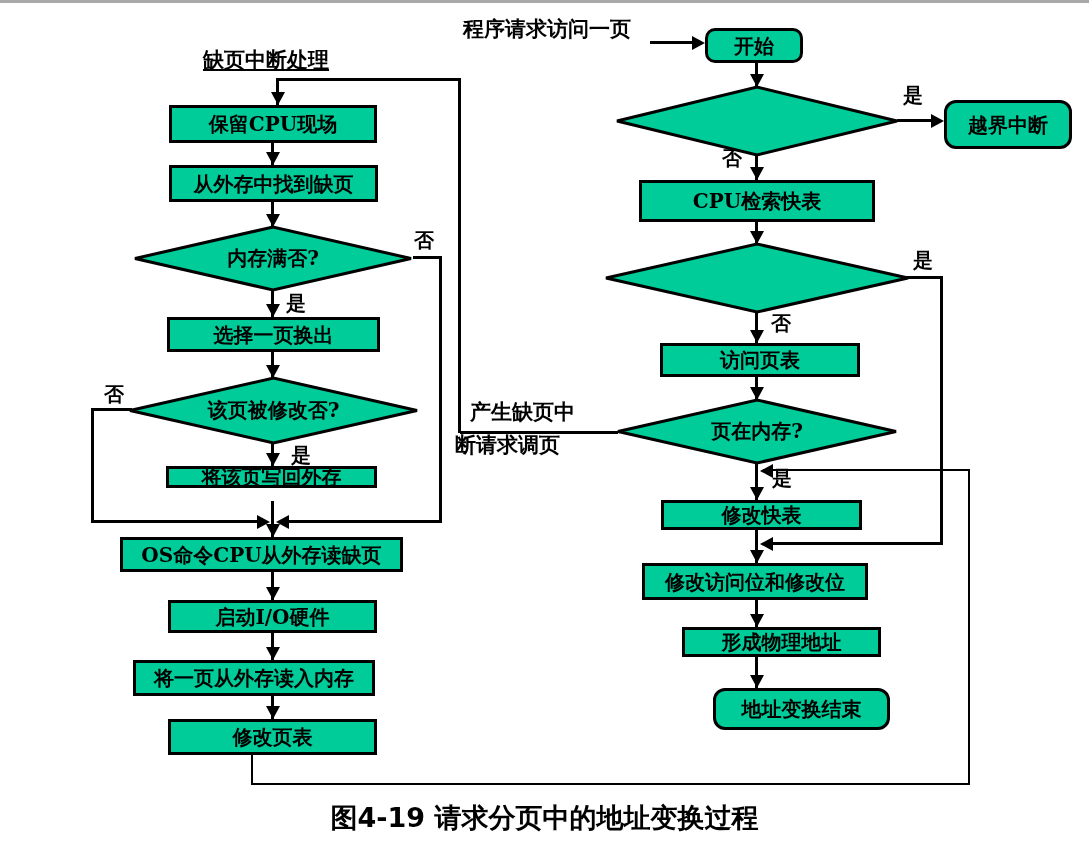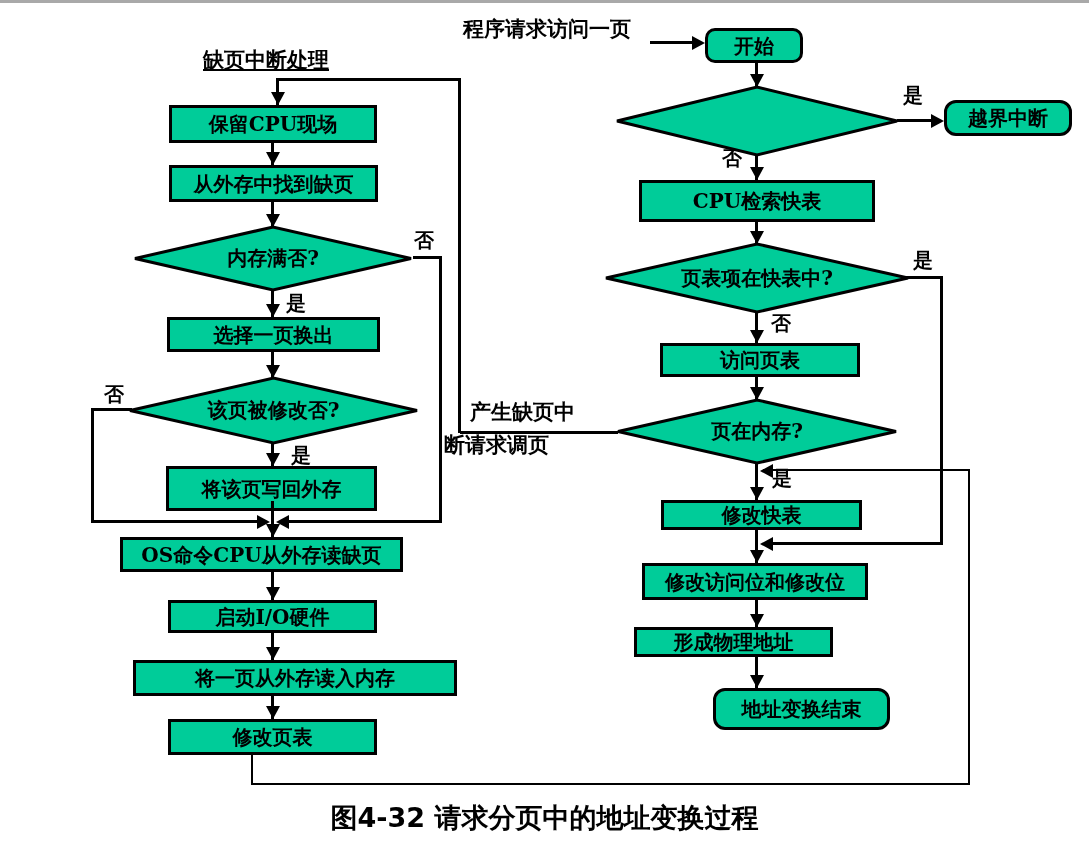--- a/index.html
+++ b/index.html
@@ -43,21 +43,21 @@
   }
 </style>
 </head>
 <body style="background: rgb(255, 255, 255);">
 
 <div class="top-border" style="background: rgb(169, 169, 169);"></div>
 
 <div class="lbl lbl-big" style="left:203px;top:48px;text-decoration:underline;">缺页中断处理</div>
 <div class="lbl lbl-big" style="left:463px;top:17px;">程序请求访问一页</div>
 <div class="lbl lbl-big" style="left:470px;top:400px;">产生缺页中</div>
-<div class="lbl lbl-big" style="left:444px;top:433px;">断请求调页</div>
+<div class="lbl lbl-big" style="left:455px;top:433px;">断请求调页</div>
 
 <div class="lbl" style="left:903px;top:84px;">是</div>
 <div class="lbl" style="left:722px;top:147px;">否</div>
 <div class="lbl" style="left:913px;top:249px;">是</div>
 <div class="lbl" style="left:771px;top:312px;">否</div>
 <div class="lbl" style="left:772px;top:467px;">是</div>
 <div class="lbl" style="left:414px;top:229px;">否</div>
 <div class="lbl" style="left:286px;top:292px;">是</div>
 <div class="lbl" style="left:104px;top:383px;">否</div>
 <div class="lbl" style="left:291px;top:444px;">是</div>
@@ -65,33 +65,32 @@
 <div class="node rounded" style="left:705px;top:28px;width:98px;height:35px;border-radius:10px;">
   <span>开始</span>
 </div>
 
 <div class="diamond" style="left:617px;top:87px;width:280px;height:68px;">
   <svg viewBox="0 0 200 80" preserveAspectRatio="none">
       <polygon points="0,40 100,0 200,40 100,80" style="fill:var(--fill,#00CC99);stroke:var(--stroke,#000);stroke-width:3;" vector-effect="non-scaling-stroke"></polygon>
     </svg>
 </div>
 
-<div class="node rounded" style="left:944px;top:100px;width:128px;height:36px;">
+<div class="node rounded" style="left:944px;top:100px;width:128px;height:49px;">
   <span>越界中断</span>
 </div>
 
 <div class="node" style="left:639px;top:180px;width:236px;height:42px;">
   <span>CPU检索快表</span>
 </div>
 
 <div class="diamond" style="left:606px;top:244px;width:302px;height:68px;">
   <svg viewBox="0 0 200 80" preserveAspectRatio="none">
       <polygon points="0,40 100,0 200,40 100,80" style="fill:var(--fill,#00CC99);stroke:var(--stroke,#000);stroke-width:3;" vector-effect="non-scaling-stroke"></polygon>
     </svg>
-  <span class="txt">页表项在快表中?</span>
 </div>
 
 <div class="node" style="left:660px;top:343px;width:200px;height:34px;">
   <span>访问页表</span>
 </div>
 
 <div class="diamond" style="left:618px;top:400px;width:278px;height:63px;">
   <svg viewBox="0 0 200 80" preserveAspectRatio="none">
       <polygon points="0,40 100,0 200,40 100,80" style="fill:var(--fill,#00CC99);stroke:var(--stroke,#000);stroke-width:3;" vector-effect="non-scaling-stroke"></polygon>
     </svg>
@@ -99,21 +98,21 @@
 </div>
 
 <div class="node" style="left:661px;top:500px;width:201px;height:30px;">
   <span>修改快表</span>
 </div>
 
 <div class="node" style="left:642px;top:563px;width:226px;height:37px;">
   <span>修改访问位和修改位</span>
 </div>
 
-<div class="node" style="left:634px;top:627px;width:199px;height:30px;">
+<div class="node" style="left:682px;top:627px;width:199px;height:30px;">
   <span>形成物理地址</span>
 </div>
 
 <div class="node rounded" style="left:668px;top:688px;width:177px;height:42px;margin-left:45px;">
   <span>地址变换结束</span>
 </div>
 
 <div class="node" style="left:169px;top:105px;width:208px;height:38px;">
   <span>保留CPU现场</span>
 </div>
@@ -133,33 +132,33 @@
   <span>选择一页换出</span>
 </div>
 
 <div class="diamond" style="left:130px;top:378px;width:287px;height:65px;">
   <svg viewBox="0 0 200 80" preserveAspectRatio="none">
       <polygon points="0,40 100,0 200,40 100,80" style="fill:var(--fill,#00CC99);stroke:var(--stroke,#000);stroke-width:3;" vector-effect="non-scaling-stroke"></polygon>
     </svg>
   <span class="txt">该页被修改否?</span>
 </div>
 
-<div class="node" style="left:166px;top:466px;width:211px;height:45px;align-items:center;">
+<div class="node" style="left:166px;top:466px;width:211px;height:22px;align-items:center;">
   <span>将该页写回外存</span>
 </div>
 
 <div class="node" style="left:120px;top:537px;width:283px;height:35px;">
   <span>OS命令CPU从外存读缺页</span>
 </div>
 
 <div class="node" style="left:168px;top:600px;width:209px;height:33px;">
   <span>启动I/O硬件</span>
 </div>
 
-<div class="node" style="left:133px;top:660px;width:324px;height:36px;">
+<div class="node" style="left:133px;top:660px;width:242px;height:36px;">
   <span>将一页从外存读入内存</span>
 </div>
 
 <div class="node" style="left:168px;top:719px;width:209px;height:36px;">
   <span>修改页表</span>
 </div>
 
 <div>
 
   <div class="hl" style="left:650px;top:41px;width:44px;"></div>
@@ -235,13 +234,13 @@
   <div class="hl" style="left:91px;top:520px;width:167px;"></div>
   <div class="ah ah-r" style="left:257px;top:515px;"></div>
 
   <div class="vl2" style="left:251px;top:755px;height:30px;"></div>
   <div class="hl2" style="left:251px;top:783px;width:719px;"></div>
   <div class="vl2" style="left:968px;top:471px;height:314px;"></div>
   <div class="hl2" style="left:763px;top:469px;width:207px;"></div>
   <div class="ah ah-l" style="left:760px;top:464px;"></div>
 </div>
 
-<div class="caption">图4-32  请求分页中的地址变换过程</div>
+<div class="caption">图4-19  请求分页中的地址变换过程</div>
 
 </body></html>

